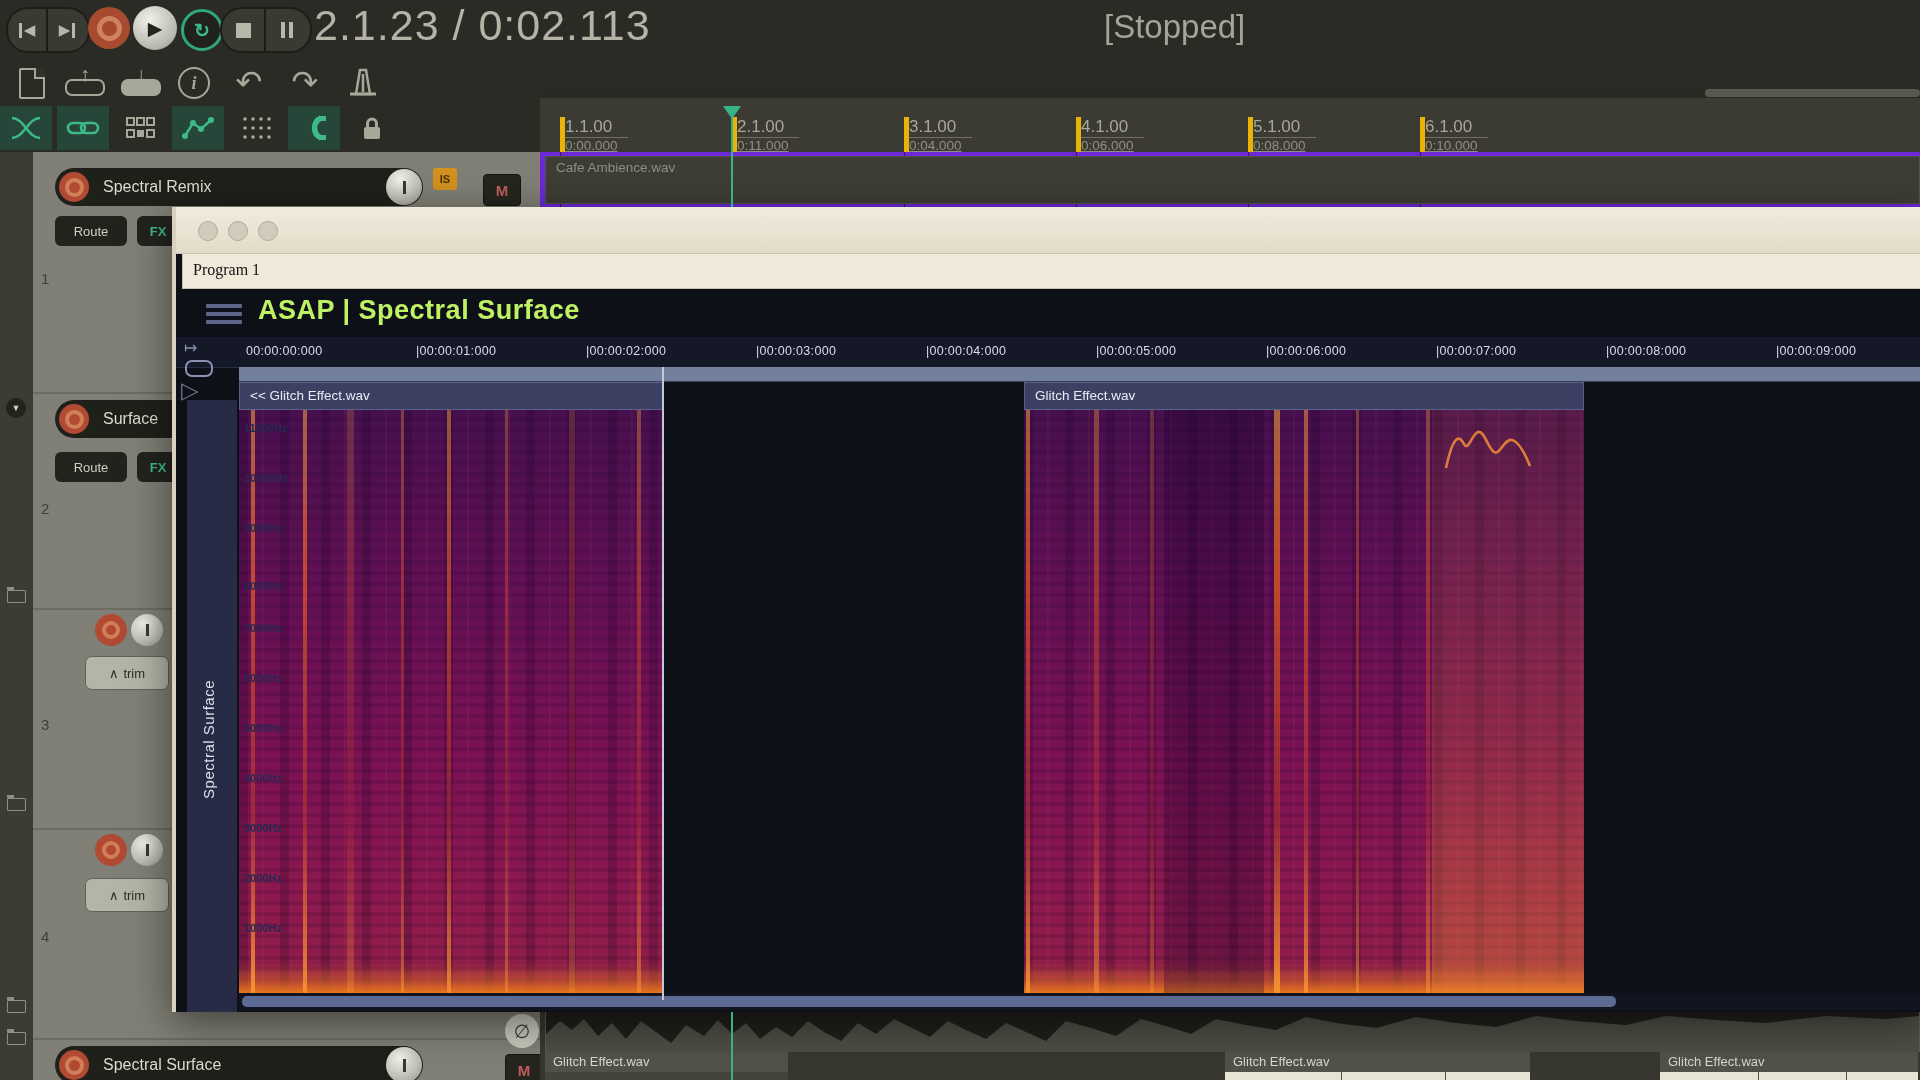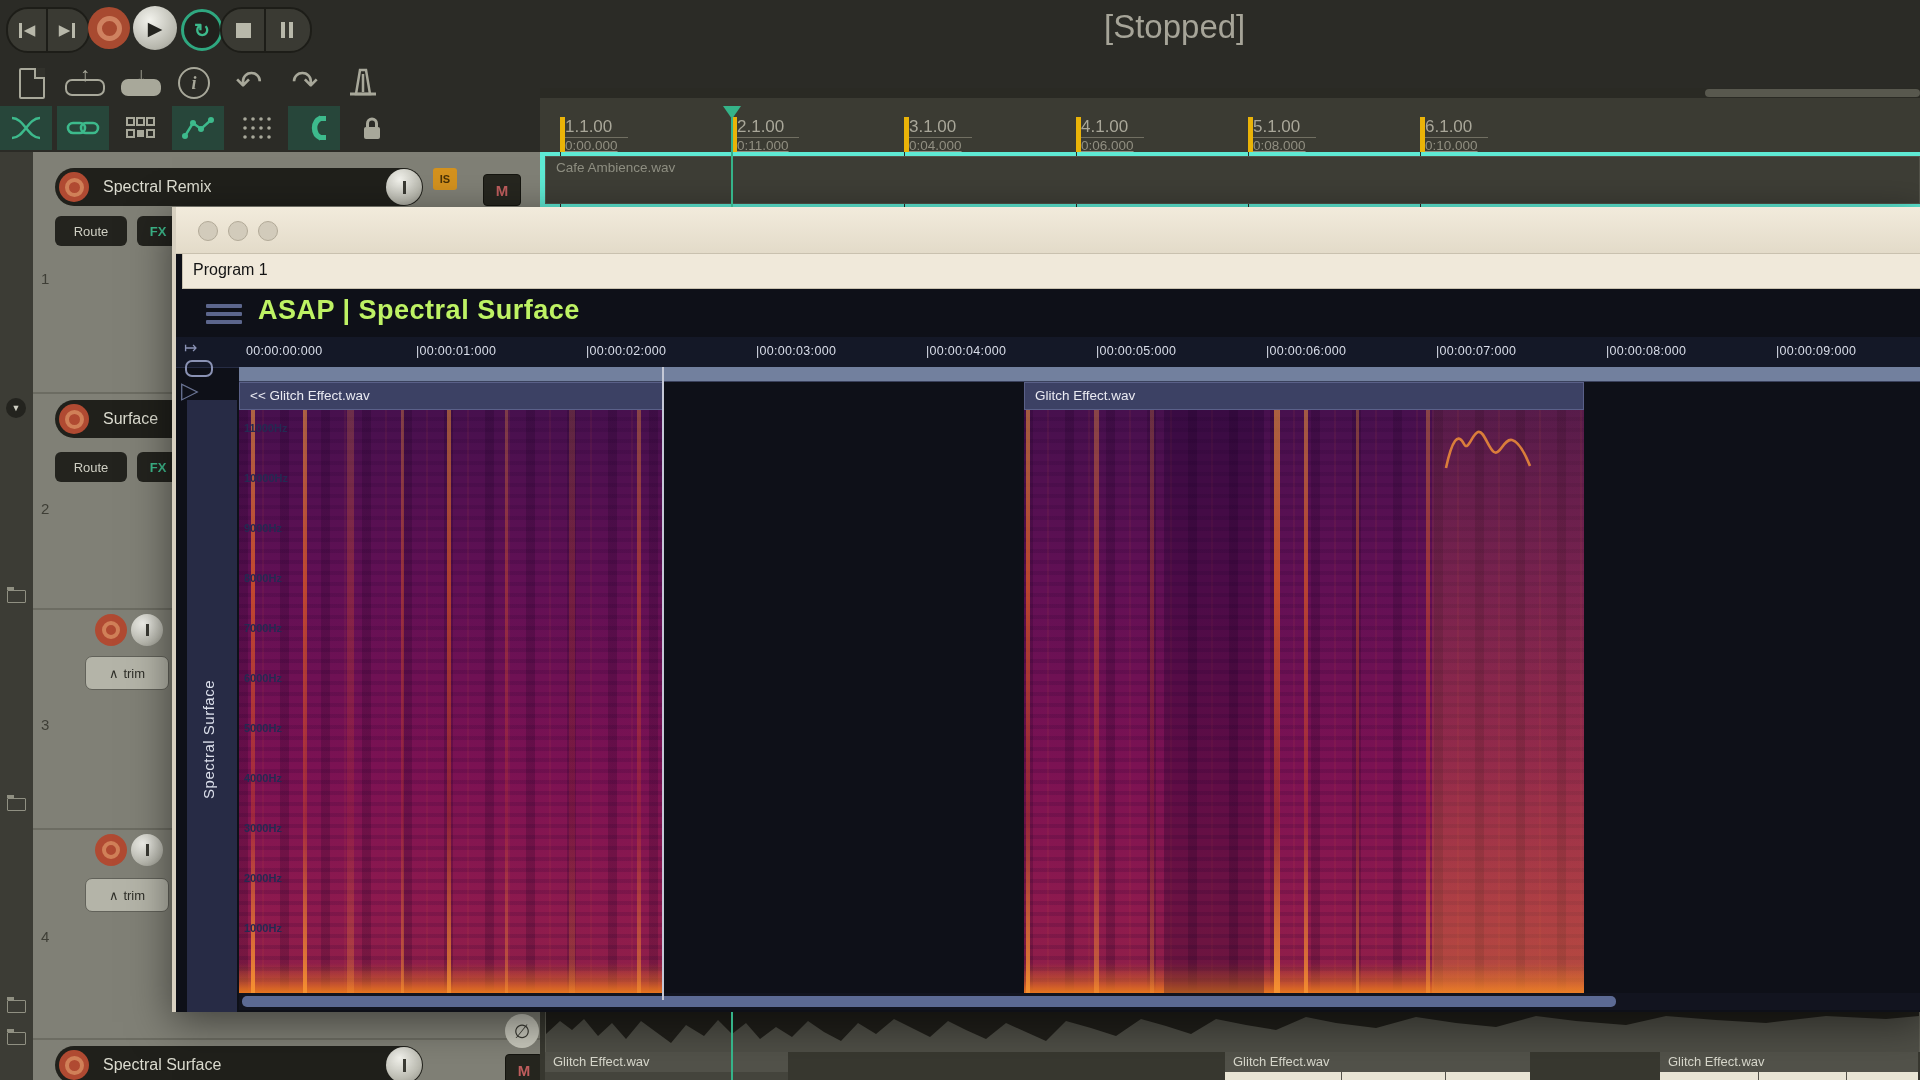--- a/index.html
+++ b/index.html
@@ -36,21 +36,21 @@
   .infoicon{width:28px;height:28px;border:2.5px solid #a8a89a;border-radius:50%;display:flex;align-items:center;justify-content:center;font-family:"Liberation Serif",serif;font-style:italic;font-weight:bold;font-size:18px;}
   .bigglyph{font-size:32px;line-height:30px;}
   
   #reaper-ruler{position:absolute;left:540px;top:88px;width:1380px;height:64px;background:#3b3b33;border-bottom:2px solid #23231d;}
   #rr-scrollband{position:absolute;left:0;top:0;width:1380px;height:10px;background:#2a2a24;}
   #rr-scrollhandle{position:absolute;left:1165px;top:1px;width:215px;height:8px;background:#58584e;border-radius:4px;}
   .rr-label{position:absolute;top:29px;padding-left:0;border-left:5px solid #eab308;}
   .rr-bar{display:block;font-size:17px;color:#a9a799;border-bottom:1.5px solid #716f62;padding-right:10px;}
   .rr-time{display:block;font-size:13.5px;color:#908e81;border-bottom:1.5px solid #57554b;padding-right:10px;text-decoration:underline;}
   
-  #arrange-top{position:absolute;left:540px;top:152px;width:1380px;height:55px;background:#5eead4;overflow:hidden;}
+  #arrange-top{position:absolute;left:540px;top:152px;width:1380px;height:55px;background:#6d28d9;overflow:hidden;}
   .gridline{position:absolute;top:0;bottom:0;width:1px;background:#2b2b25;}
   #cafe-item{position:absolute;left:5px;top:4px;width:1373px;height:46px;background:#3e3e36;border:1px solid #53534a;}
   #cafe-item .ilabel{position:absolute;left:10px;top:3px;font-size:13.5px;color:#9090830;color:#8f8f82;}
   
   .cursor-seg{position:absolute;width:2px;background:#35b389;z-index:5;}
   #cursor-tri{position:absolute;left:723px;top:106px;width:0;height:0;border-left:9px solid transparent;border-right:9px solid transparent;border-top:13px solid #35b389;z-index:6;}
   
   #icon-strip{position:absolute;left:0;top:152px;width:33px;height:928px;background:#3c3c35;border-right:1px solid #26261f;}
   .foldericon{position:absolute;left:7px;width:17px;height:11px;border:1.5px solid #909082;border-radius:1px;}
   .foldericon:before{content:"";position:absolute;left:-1px;top:-4px;width:7px;height:3px;background:#909082;}
@@ -75,21 +75,21 @@
   .paircirc.panmini i{display:block;width:3px;height:12px;background:#3a3a33;}
   .trimbtn{position:absolute;width:82px;height:32px;background:#b4b4a8;border:1px solid #62625a;border-radius:7px;color:#2e2e28;font-size:13px;display:flex;align-items:center;justify-content:center;gap:5px;}
   .phasebtn{position:absolute;width:34px;height:34px;border-radius:50%;background:#c8c8bc;color:#3a3a33;font-size:19px;display:flex;align-items:center;justify-content:center;}
   
   #plugin{position:absolute;left:172px;top:207px;width:1748px;height:805px;background:#0e1018;
           border-left:4px solid #d8d1c1;box-shadow:0 10px 40px rgba(0,0,0,.5);z-index:4;}
   #pg-titlebar{position:absolute;left:0;top:0;width:1748px;height:46px;background:linear-gradient(#f2ebdc,#e3dbc9);border-bottom:1px solid #c9c1af;}
   .traffic{position:absolute;top:14px;width:18px;height:18px;border-radius:50%;background:#d2cbbb;border:1px solid #b2aa98;}
   #pg-title{position:absolute;left:890px;top:11px;font-size:23px;font-weight:bold;color:#948a7a;white-space:nowrap;}
   #pg-program{position:absolute;left:6px;top:46px;width:1738px;height:34px;background:#f0e9da;border:1px solid #c9c1af;}
-  #pg-program span{position:absolute;left:10px;top:7px;font-size:16px;color:#141414;}
+  #pg-program span{position:absolute;left:10px;top:7px;font-size:16px;color:#141414;font-family:Liberation Serif, serif;}
   #pg-hamburger{position:absolute;left:30px;top:97px;width:36px;}
   #pg-hamburger i{display:block;height:3.5px;background:#5c668c;margin-bottom:4.5px;border-radius:1px;}
   #pg-apptitle{position:absolute;left:82px;top:88px;font-size:27px;font-weight:bold;color:#bef264;letter-spacing:.5px;}
   #asap-ruler{position:absolute;left:0;top:130px;width:1748px;height:30px;background:#141827;border-bottom:1px solid #262c44;}
   .asap-label{position:absolute;top:7px;font-size:12.5px;color:#d9dde9;letter-spacing:.3px;white-space:pre;}
   #icon-seek{position:absolute;left:8px;top:131px;color:#8a92b4;font-size:16px;}
   #icon-loop{position:absolute;left:9px;top:153px;width:24px;height:13px;border:2px solid #8a92b4;border-radius:7px;}
   #icon-playtri{position:absolute;left:5px;top:170px;color:#6a7494;font-size:23px;}
   #loopbar{position:absolute;left:63px;top:160px;width:1685px;height:14px;background:#72809e;border-bottom:1px solid #3a415c;}
   #pg-sidebar{position:absolute;left:11px;top:193px;width:50px;height:612px;background:#272b45;}
@@ -144,20 +144,21 @@
       <div class="tcell" style="width:42px">
           <span class="sq"></span>
         </div>
       <div class="tcell" style="width:42px">
           <span class="pausebars">
             <i></i>
             <i></i>
           </span>
         </div>
     </div>
+    <div id="transport-time">2.1.23 / 0:02.113</div>
     <div id="transport-status">[Stopped]</div>
   </div>
 
   <div class="ticon" style="left:12px;top:64px;width:40px;height:38px">
       <span class="docicon"></span>
     </div>
   <div class="ticon" style="left:60px;top:60px;width:50px;height:42px">
       <span class="traybtn">
         <span class="arrowchar">↑</span>
         <span class="tray"></span>
@@ -475,21 +476,21 @@
       <div style="position:absolute;left:408px;right:0;top:0;bottom:0;background:linear-gradient(to bottom,rgba(235,130,45,.10),rgba(235,130,45,.22) 60%,rgba(240,140,50,.4))"></div>
       <svg style="position:absolute;left:418px;top:12px" width="92" height="56" viewBox="0 0 92 56">
         <path d="M4,46 C10,18 16,10 22,22 C26,30 30,12 36,10 C42,8 46,26 52,30 C58,34 62,16 70,18 C78,20 84,34 88,44" stroke="#e8883a" stroke-width="2.6" fill="none" opacity=".9"></path>
       </svg>
     </div>
 
     <div id="freq-labels">
         <div class="freq-label" style="top:215px">11000Hz</div>
         <div class="freq-label" style="top:265px">10000Hz</div>
         <div class="freq-label" style="top:315px">9000Hz</div>
-        <div class="freq-label" style="top:365px">8000Hz</div>
+        <div class="freq-label" style="top:373px">8000Hz</div>
         <div class="freq-label" style="top:415px">7000Hz</div>
         <div class="freq-label" style="top:465px">6000Hz</div>
         <div class="freq-label" style="top:515px">5000Hz</div>
         <div class="freq-label" style="top:565px">4000Hz</div>
         <div class="freq-label" style="top:615px">3000Hz</div>
         <div class="freq-label" style="top:665px">2000Hz</div>
         <div class="freq-label" style="top:715px">1000Hz</div>
       </div>
     <div id="pg-playhead"></div>
     <div id="pg-scroll">

